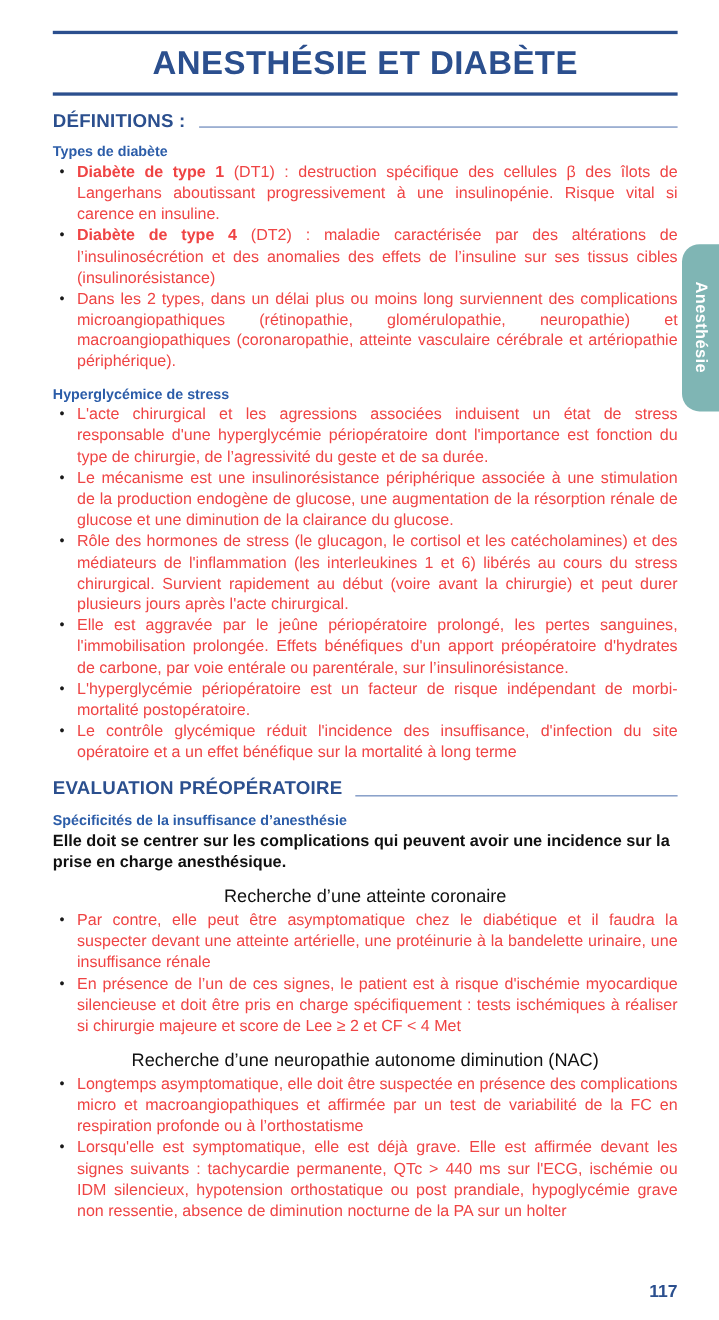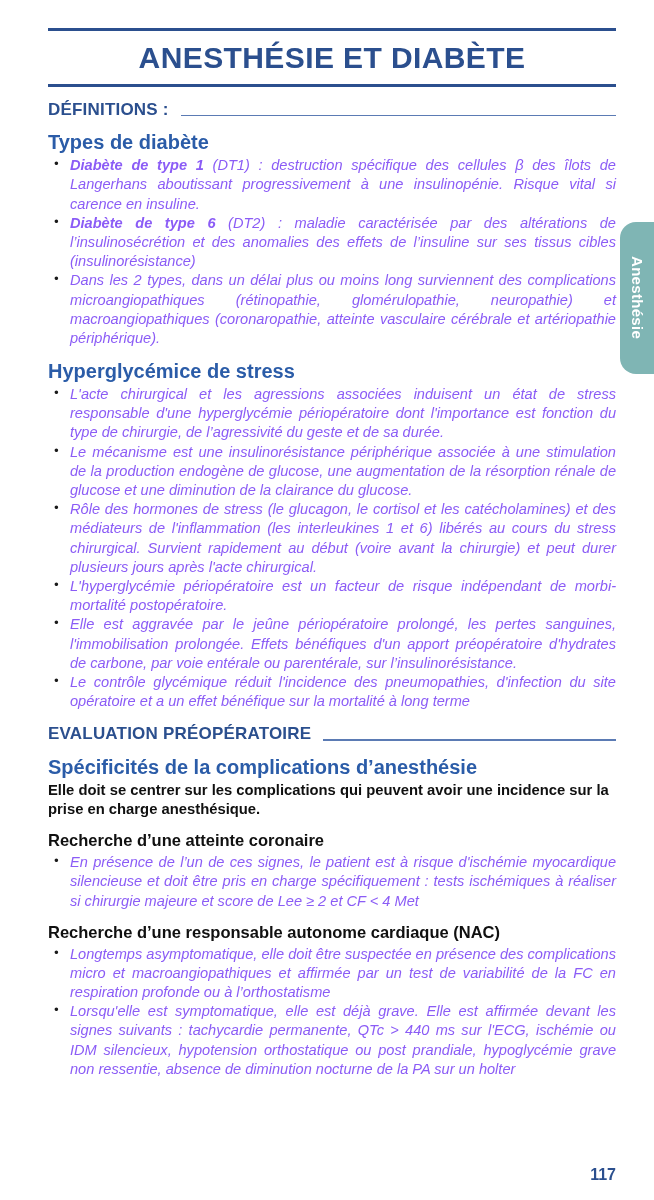--- a/index.html
+++ b/index.html
@@ -69,31 +69,32 @@
   .section-head .sh-rule {
     flex: 1 1 auto;
     height: 1.5px;
     background: #5b7bb4;
     margin-bottom: 3px;
   }
 
   
   h3.sub-blue {
     color: #2b5ca8;
-    font-size: 20px;
+    font-size: 13px;
     font-weight: bold;
     margin: 11px 0 2px 0;
     line-height: 1.2;
   }
   h3.sub-black {
     color: #101010;
     font-size: 16.5px;
-    font-weight: bold;
+    font-weight: normal;
     margin: 12px 0 2px 0;
     line-height: 1.2;
+    text-align: center;
   }
   p.bold-para {
     font-weight: bold;
     font-size: 14.8px;
     line-height: 1.3;
     margin: 1px 0 0 0;
     color: #101010;
   }
 
   
@@ -102,22 +103,21 @@
     margin: 1px 0 0 0;
     padding: 0;
   }
   ul.bul > li {
     position: relative;
     padding-left: 22px;
     font-size: 14.6px;
     line-height: 1.315;
     text-align: justify;
     margin: 0 0 0 0;
-    color: #8b5cf6;
-    font-style: italic;
+    color: #ef4444;
   }
   ul.bul > li::before {
     content: "\2022";
     position: absolute;
     left: 6px;
     top: -1px;
     font-size: 13px;
     color: #1a1a1a;
   }
   ul.bul > li b { font-weight: bold; }
@@ -169,43 +169,44 @@
 
 
   <div id="sections-root">
       <div class="section-head">
         <span class="sh-text">DÉFINITIONS :</span>
         <span class="sh-rule"></span>
       </div>
       <h3 class="sub-blue">Types de diabète</h3>
       <ul class="bul">
         <li><b>Diabète de type 1</b><span> (DT1) : destruction spécifique des cellules β des îlots de Langerhans aboutissant progressivement à une insulinopénie. Risque vital si carence en insuline.</span></li>
-        <li><b>Diabète de type 6</b><span> (DT2) : maladie caractérisée par des altérations de l’insulinosécrétion et des anomalies des effets de l’insuline sur ses tissus cibles (insulinorésistance)</span></li>
+        <li><b>Diabète de type 4</b><span> (DT2) : maladie caractérisée par des altérations de l’insulinosécrétion et des anomalies des effets de l’insuline sur ses tissus cibles (insulinorésistance)</span></li>
         <li><span>Dans les 2 types, dans un délai plus ou moins long surviennent des complications microangiopathiques (rétinopathie, glomérulopathie, neuropathie) et macroangiopathiques (coronaropathie, atteinte vasculaire cérébrale et artériopathie périphérique).</span></li>
       </ul>
       <h3 class="sub-blue">Hyperglycémice de stress</h3>
       <ul class="bul">
         <li><span>L'acte chirurgical et les agressions associées induisent un état de stress responsable d'une hyperglycémie périopératoire dont l'importance est fonction du type de chirurgie, de l’agressivité du geste et de sa durée.</span></li>
         <li><span>Le mécanisme est une insulinorésistance périphérique associée à une stimulation de la production endogène de glucose, une augmentation de la résorption rénale de glucose et une diminution de la clairance du glucose.</span></li>
         <li><span>Rôle des hormones de stress (le glucagon, le cortisol et les catécholamines) et des médiateurs de l'inflammation (les interleukines 1 et 6) libérés au cours du stress chirurgical. Survient rapidement au début (voire avant la chirurgie) et peut durer plusieurs jours après l'acte chirurgical.</span></li>
+        <li><span>Elle est aggravée par le jeûne périopératoire prolongé, les pertes sanguines, l'immobilisation prolongée. Effets bénéfiques d'un apport préopératoire d'hydrates de carbone, par voie entérale ou parentérale, sur l’insulinorésistance.</span></li>
         <li><span>L'hyperglycémie périopératoire est un facteur de risque indépendant de morbi-mortalité postopératoire.</span></li>
-        <li><span>Elle est aggravée par le jeûne périopératoire prolongé, les pertes sanguines, l'immobilisation prolongée. Effets bénéfiques d'un apport préopératoire d'hydrates de carbone, par voie entérale ou parentérale, sur l’insulinorésistance.</span></li>
-        <li><span>Le contrôle glycémique réduit l'incidence des pneumopathies, d'infection du site opératoire et a un effet bénéfique sur la mortalité à long terme</span></li>
+        <li><span>Le contrôle glycémique réduit l'incidence des insuffisance, d'infection du site opératoire et a un effet bénéfique sur la mortalité à long terme</span></li>
       </ul>
       <div class="section-head">
         <span class="sh-text">EVALUATION PRÉOPÉRATOIRE</span>
         <span class="sh-rule"></span>
       </div>
-      <h3 class="sub-blue">Spécificités de la complications d’anesthésie</h3>
+      <h3 class="sub-blue">Spécificités de la insuffisance d’anesthésie</h3>
       <p class="bold-para">Elle doit se centrer sur les complications qui peuvent avoir une incidence sur la prise en charge anesthésique.</p>
       <h3 class="sub-black">Recherche d’une atteinte coronaire</h3>
       <ul class="bul">
+        <li><span>Par contre, elle peut être asymptomatique chez le diabétique et il faudra la suspecter devant une atteinte artérielle, une protéinurie à la bandelette urinaire, une insuffisance rénale</span></li>
         <li><span>En présence de l’un de ces signes, le patient est à risque d'ischémie myocardique silencieuse et doit être pris en charge spécifiquement : tests ischémiques à réaliser si chirurgie majeure et score de Lee ≥ 2 et CF &lt; 4 Met</span></li>
       </ul>
-      <h3 class="sub-black">Recherche d’une responsable autonome cardiaque (NAC)</h3>
+      <h3 class="sub-black">Recherche d’une neuropathie autonome diminution (NAC)</h3>
       <ul class="bul">
         <li><span>Longtemps asymptomatique, elle doit être suspectée en présence des complications micro et macroangiopathiques et affirmée par un test de variabilité de la FC en respiration profonde ou à l’orthostatisme</span></li>
         <li><span>Lorsqu'elle est symptomatique, elle est déjà grave. Elle est affirmée devant les signes suivants : tachycardie permanente, QTc &gt; 440 ms sur l'ECG, ischémie ou IDM silencieux, hypotension orthostatique ou post prandiale, hypoglycémie grave non ressentie, absence de diminution nocturne de la PA sur un holter</span></li>
       </ul>
     </div>
 
   <div class="side-tab">
     <span class="tab-label">Anesthésie</span>
   </div>
 

